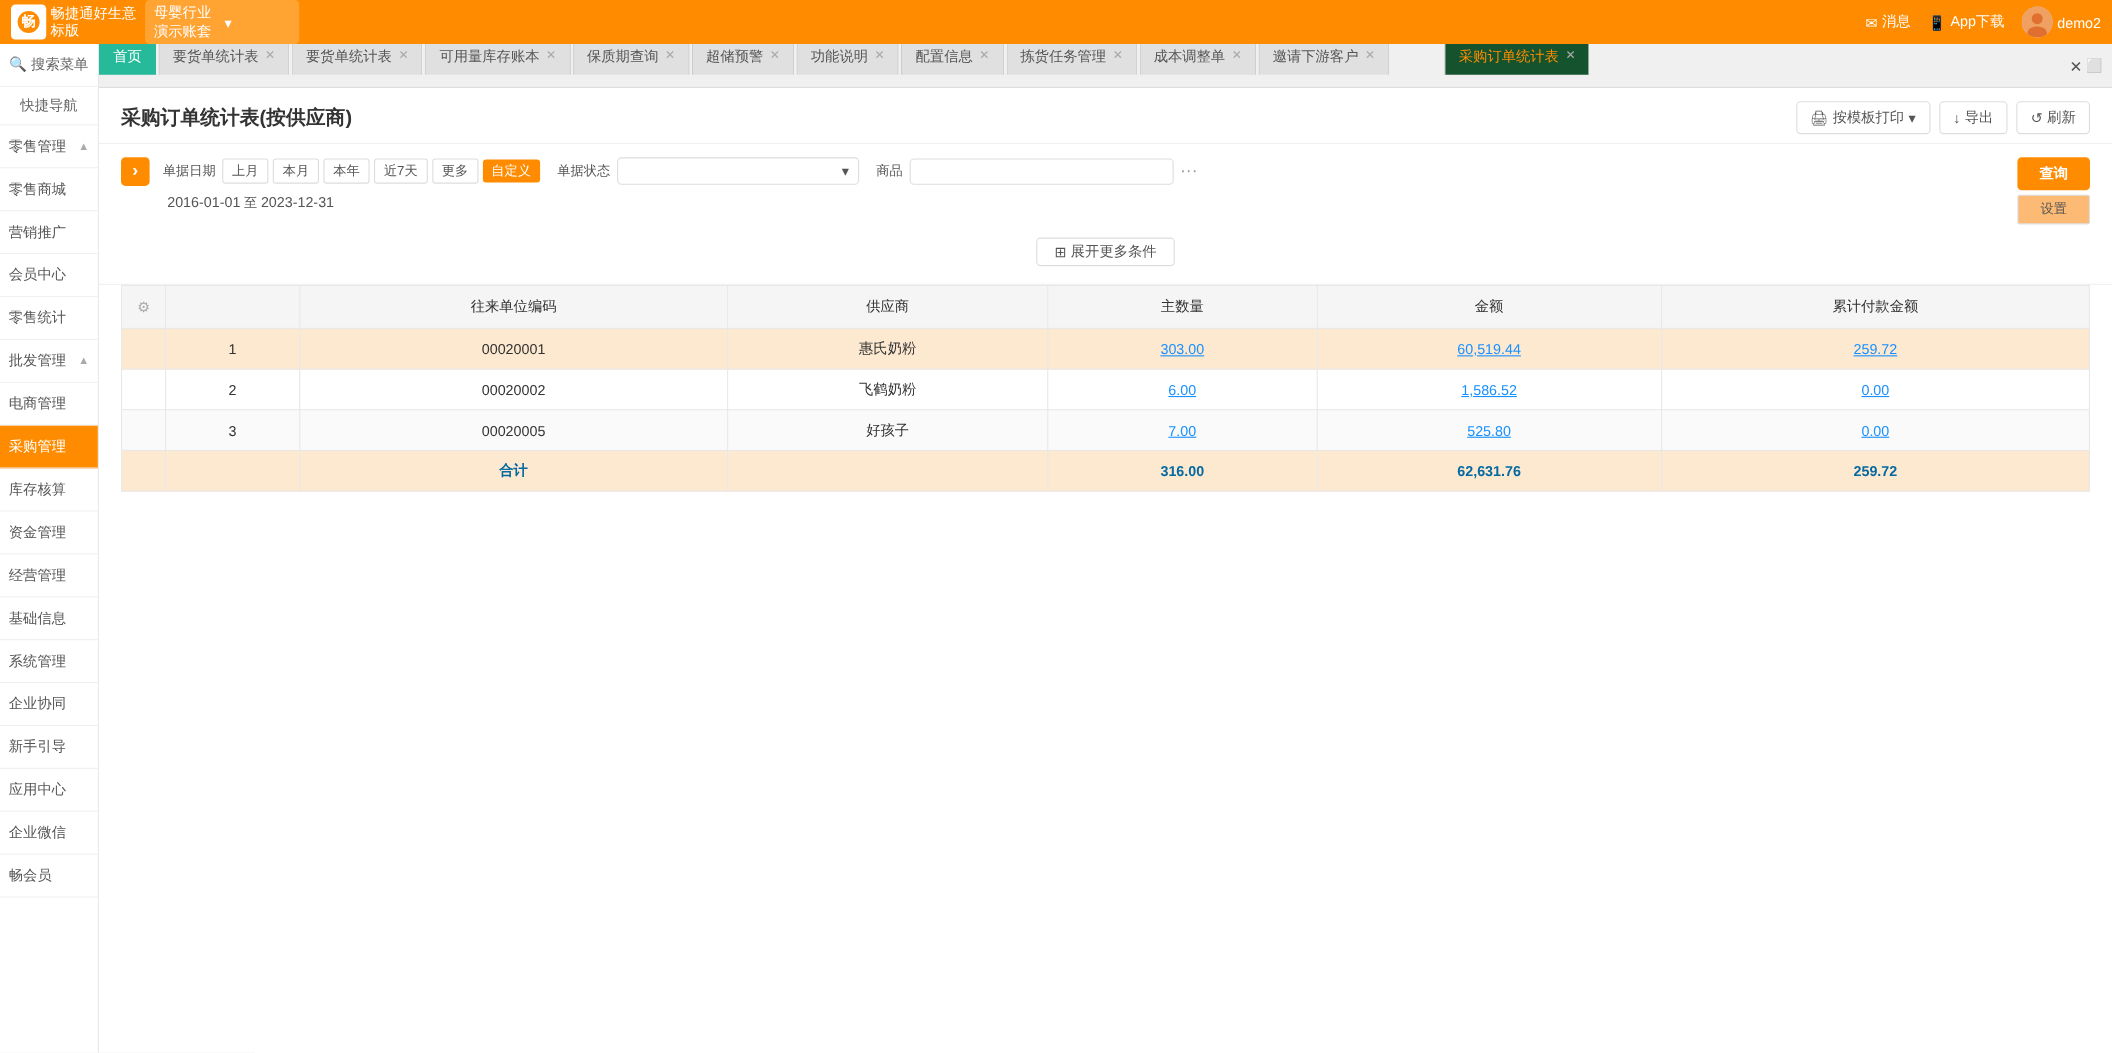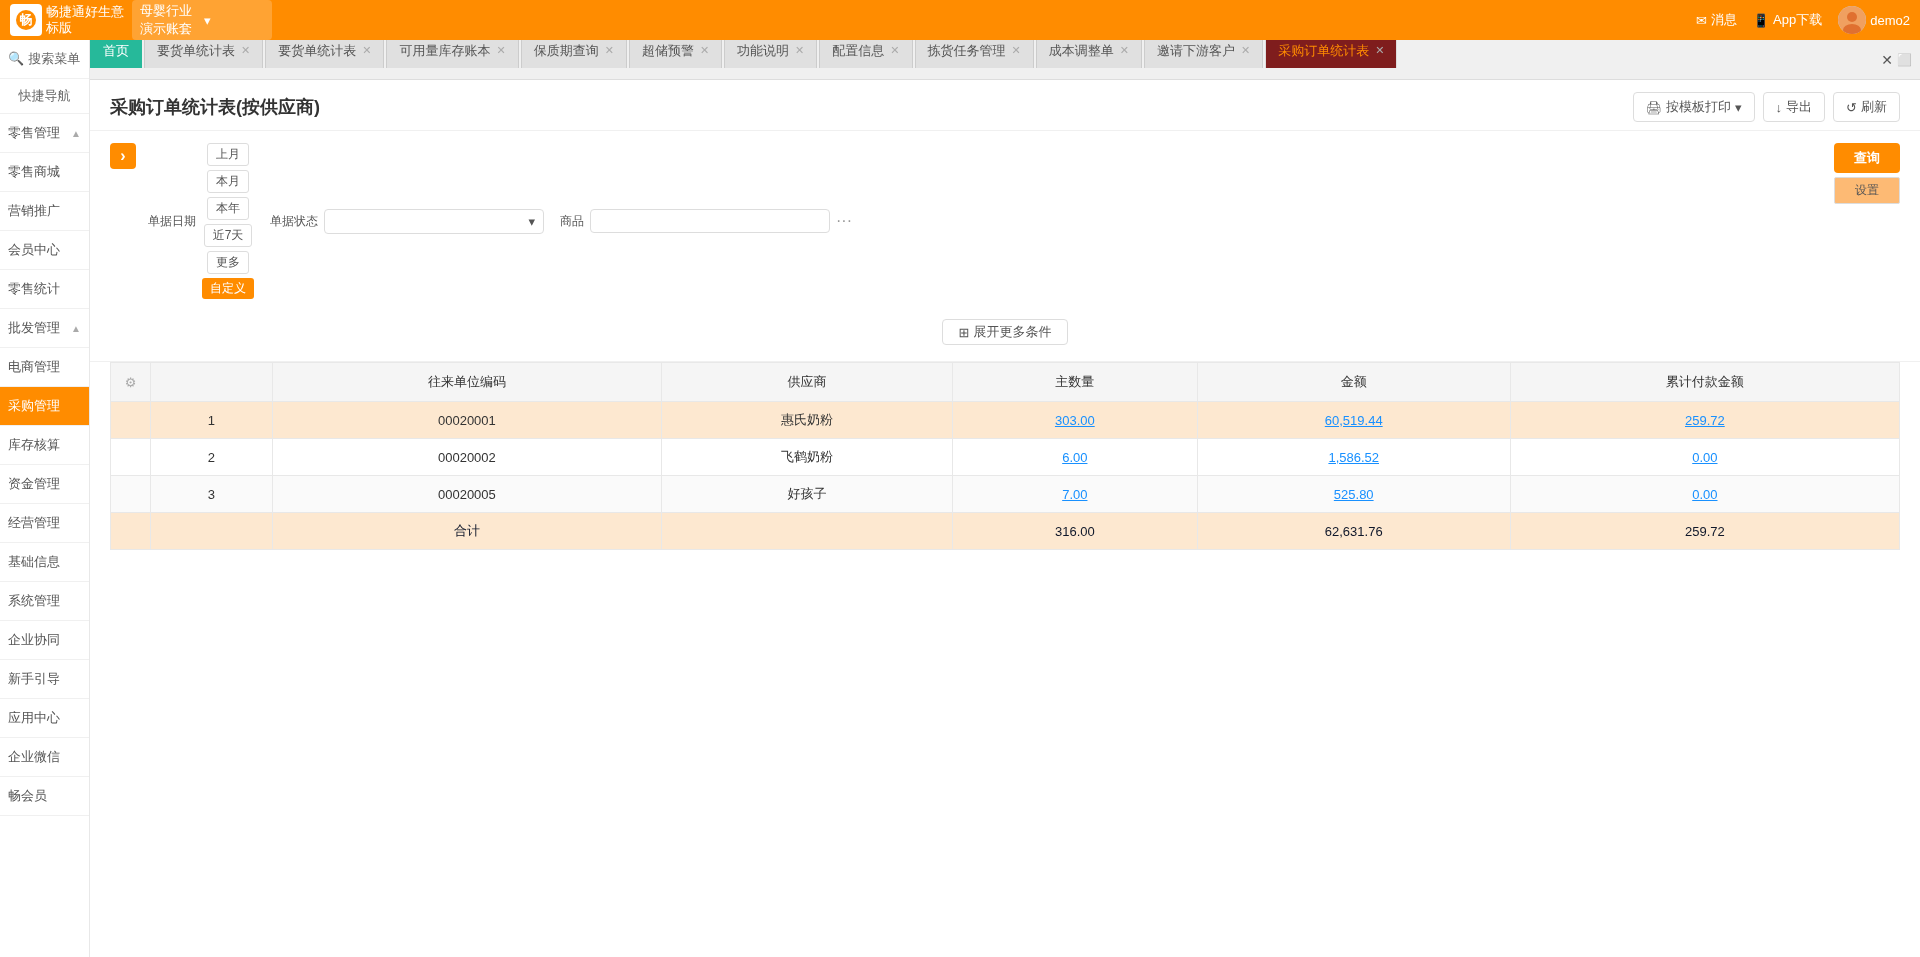--- a/index.html
+++ b/index.html
@@ -96,21 +96,21 @@
       border: 1px solid #ccc;
       border-bottom: none;
       cursor: pointer;
       white-space: nowrap;
       color: #555;
       font-size: 12px;
       border-radius: 3px 3px 0 0;
       margin-right: 2px;
       position: relative;
     }
-    .tab-item.active { background: #7f1d1d; color: #ff8c00; border-color: #ddd; z-index: 1; }
+    .tab-item.active { background: #14532d; color: #ff8c00; border-color: #ddd; z-index: 1; margin-left: 48px; }
     .tab-item .close-tab { font-size: 11px; color: #aaa; cursor: pointer; }
 
     
     .page-content {
       flex: 1;
       overflow-y: auto;
       padding: 0;
       background: white;
     }
 
@@ -149,21 +149,21 @@
       gap: 16px;
       flex-wrap: wrap;
       margin-bottom: 8px;
     }
     .filter-group {
       display: flex;
       align-items: center;
       gap: 6px;
     }
     .filter-label { color: #555; font-size: 12px; white-space: nowrap; }
-    .date-shortcuts { display: flex; gap: 4px; align-items: center; flex-direction: column; }
+    .date-shortcuts { display: flex; gap: 4px; align-items: center; }
     .date-btn {
       padding: 2px 8px;
       border: 1px solid #ddd;
       border-radius: 3px;
       background: white;
       cursor: pointer;
       font-size: 12px;
       color: #555;
     }
     .custom-tag {
@@ -266,21 +266,21 @@
       border: 1px solid #e8e8e8;
       text-align: center;
       font-size: 13px;
       color: #333;
     }
     .data-table tbody tr.selected { background: #fde8d0; }
     .data-table tbody tr:nth-child(odd) { background: #fafafa; }
     .data-table tbody tr.selected:nth-child(odd) { background: #fde8d0; }
     .link-text { color: #1890ff; text-decoration: underline; cursor: pointer; }
     .footer-row { background: #fde8d0 !important; }
-    .footer-row td { font-weight: normal; color: #0f172a; }
+    .footer-row td { font-weight: bold; color: #0369a1; }
     .gear-col { width: 40px; }
     .settings-gear { color: #aaa; cursor: pointer; }
     .filter-actions-section {
       display: flex;
       flex-direction: column;
       gap: 4px;
       flex-shrink: 0;
     }
 
     
@@ -502,20 +502,23 @@
                 <div class="filter-select" style="min-width:220px;">
                   <span></span>
                   <span>▾</span>
                 </div>
               </div>
               <div class="filter-group">
                 <span class="filter-label">商品</span>
                 <input class="filter-input" type="text" style="min-width: 240px;">
                 <span class="more-icon">···</span>
               </div>
+            </div>
+            <div style="font-size:12px;color:#555;margin-top:2px;margin-left:4px;">
+              <span>2016-01-01</span> 至 <span>2023-12-31</span>
             </div>
           </div>
           <div class="filter-actions-section">
             <button class="query-btn">查询</button>
             <button class="settings-btn">设置</button>
           </div>
         </div>
 
         <div class="expand-row" style="margin-top:8px;">
           <button class="expand-btn">

